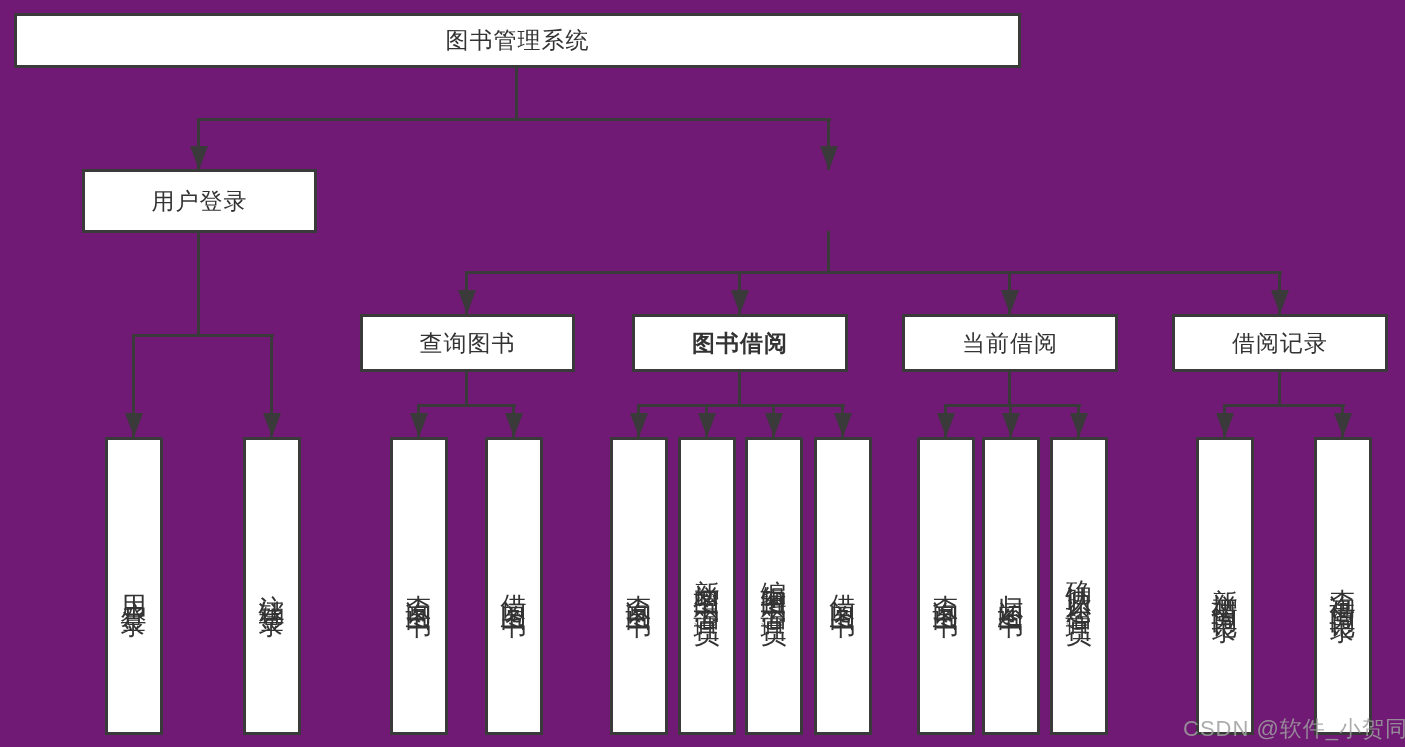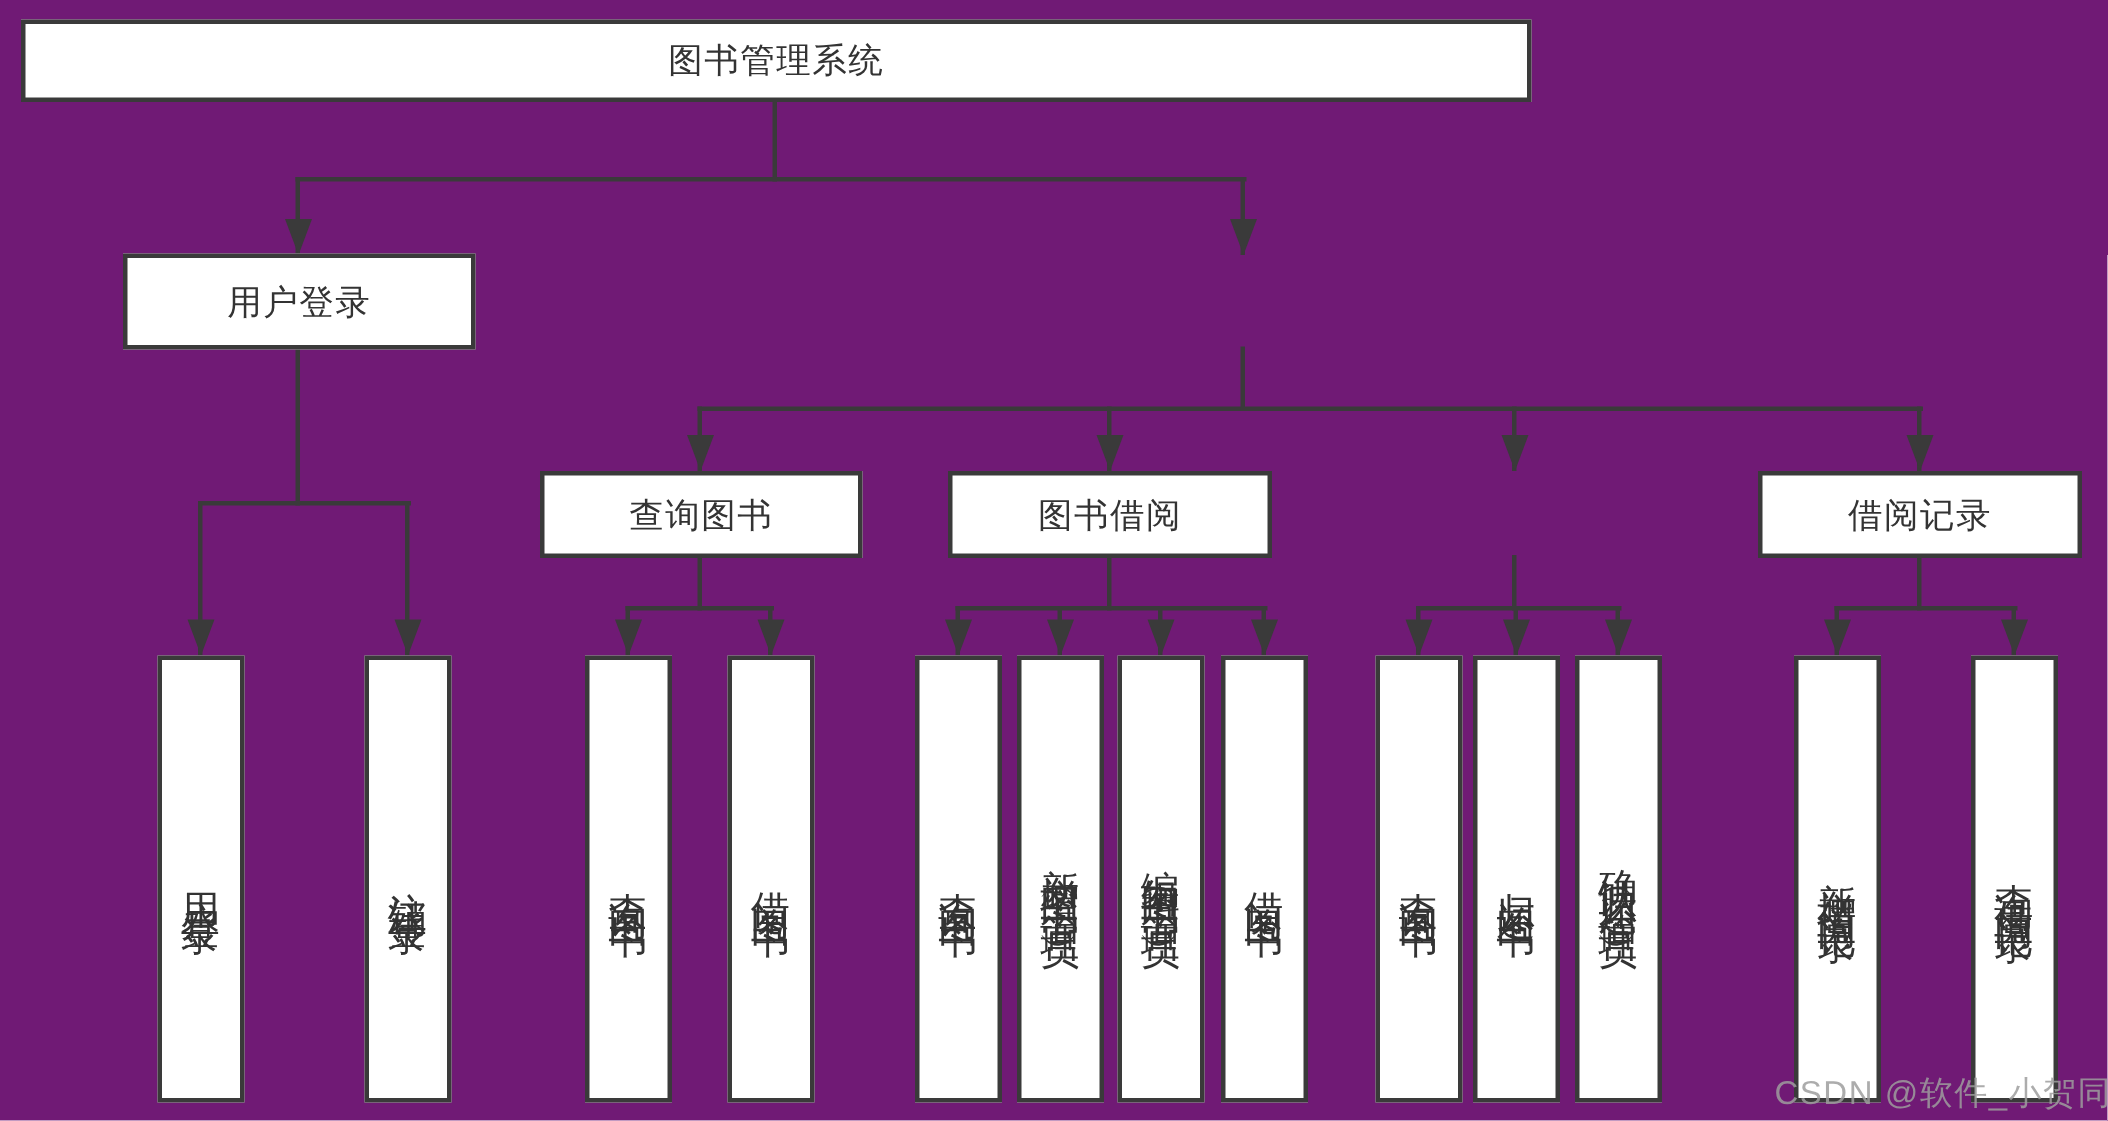--- a/index.html
+++ b/index.html
@@ -96,22 +96,25 @@
     <span class="hlabel">图书管理系统</span>
   </div>
 
   <div class="node" style="left:82px;top:169px;width:235px;height:64px;">
     <span class="hlabel">用户登录</span>
   </div>
 
   <div class="node" style="left:360px;top:314px;width:215px;height:58px;">
     <span class="hlabel">查询图书</span>
   </div>
-  <div class="node" style="left:632px;top:314px;width:216px;height:58px;">
+  <div class="node" style="left:632px;top:314px;width:216px;height:58px;font-weight:bold;">
     <span class="hlabel">图书借阅</span>
+  </div>
+  <div class="node" style="left:902px;top:314px;width:216px;height:58px;">
+    <span class="hlabel">当前借阅</span>
   </div>
   <div class="node" style="left:1172px;top:314px;width:216px;height:58px;font-family:Liberation Serif, serif;">
     <span class="hlabel">借阅记录</span>
   </div>
 
   <div class="node" style="left:105px;top:437px;width:58px;height:298px;">
     <span class="vlabel">用户登录</span>
   </div>
   <div class="node" style="left:243px;top:437px;width:58px;height:298px;">
     <span class="vlabel">注销登录</span>

